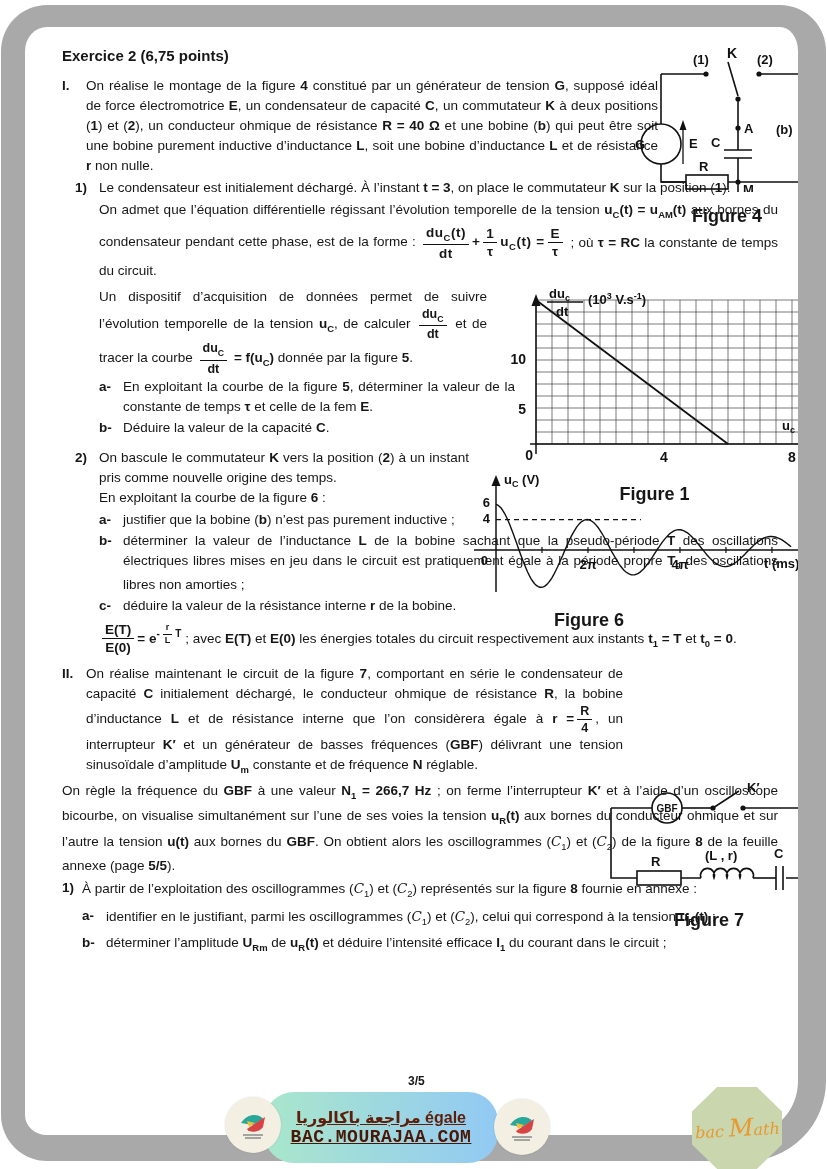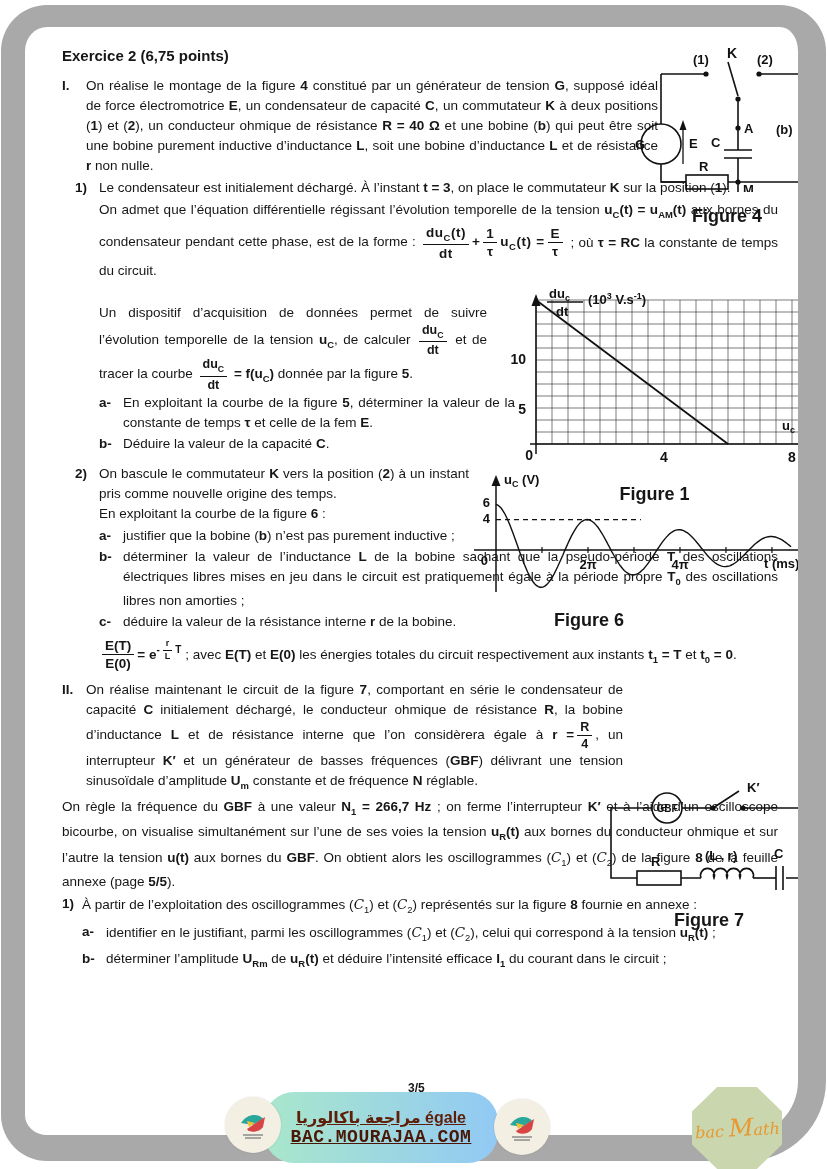--- a/index.html
+++ b/index.html
@@ -23,21 +23,21 @@
   .frac>.num{border-bottom:1.4px solid #111;padding:0 3px 1px 3px;}
   .frac>.den{padding-top:1px;}
   .frac.small{font-size:12.5px;}
   .frac.tiny{font-size:9px;line-height:1.05;}
   .expo{display:inline-flex;align-items:center;font-size:10px;vertical-align:super;font-weight:bold;}
   .eqgap{letter-spacing:0.5px;}
   .fig{position:absolute;z-index:3;}
   .figcap{font-weight:bold;font-size:18px;text-align:center;margin-top:10px;}
   svg text{font-family:"Liberation Sans","DejaVu Sans",sans-serif;fill:#111;}
   .flab{font-weight:bold;}
-  .footer-page{position:absolute;left:408px;top:1074px;font-weight:bold;font-size:12px;z-index:6;margin-top:7px;}
+  .footer-page{position:absolute;left:408px;top:1074px;font-weight:bold;font-size:12px;z-index:6;}
   .banner{position:absolute;left:264px;top:1092px;width:234px;height:71px;border-radius:30px;
           background:linear-gradient(90deg,#a9e7cb,#92c9f4);z-index:6;
           display:flex;flex-direction:column;align-items:center;justify-content:center;}
   .banner .ar{font-size:16px;font-weight:bold;color:#5e1e08;text-decoration:underline;direction:rtl;}
   .banner .url{font-size:18px;font-weight:bold;color:#4a1706;text-decoration:underline;letter-spacing:0.5px;font-family:Liberation Mono, monospace;}
   .logocircle{position:absolute;width:56px;height:56px;border-radius:50%;background:#f3f0e3;z-index:7;
               display:flex;align-items:center;justify-content:center;box-shadow:0 0 2px rgba(0,0,0,.15);}
   .badge{position:absolute;left:692px;top:1087px;width:90px;height:82px;z-index:7;
          background:#c9d6ae;display:flex;align-items:center;justify-content:center;
          clip-path:polygon(28% 0,72% 0,100% 30%,100% 70%,72% 100%,28% 100%,0 70%,0 30%);}
@@ -70,21 +70,21 @@
             <span class="den"><span style="font-weight: 700;">dt</span></span>
           </span><b>+</b><span class="frac">
             <span class="num"><span style="font-weight: 700;">1</span></span>
             <span class="den"><span style="font-weight: 700;">τ</span></span>
           </span><span><span style="font-weight: 700;">u</span><span style="font-weight: 700; vertical-align: sub; font-size: 0.7em;">C</span><span style="font-weight: 700;">(t) =</span></span><span class="frac">
             <span class="num"><span style="font-weight: 700;">E</span></span>
             <span class="den"><span style="font-weight: 700;">τ</span></span>
           </span></span><span> ; où <span style="font-weight: 700;">τ = RC</span> la constante de temps du circuit.</span>
     </div>
 
-    <div class="indent" style="width:388px;margin-top:22px;">
+    <div class="indent" style="width:388px;margin-top:6px;">
       <span>Un dispositif d’acquisition de données permet de suivre l’évolution temporelle de la tension <span style="font-weight: 700;">u</span><span style="font-weight: 700; vertical-align: sub; font-size: 0.7em;">C</span>, de calculer </span><span class="frac small">
           <span class="num"><span style="font-weight: 700;">du</span><span style="font-weight: 700; vertical-align: sub; font-size: 0.7em;">C</span></span>
           <span class="den"><span style="font-weight: 700;">dt</span></span>
         </span><span> et de tracer la courbe </span><span class="frac small">
           <span class="num"><span style="font-weight: 700;">du</span><span style="font-weight: 700; vertical-align: sub; font-size: 0.7em;">C</span></span>
           <span class="den"><span style="font-weight: 700;">dt</span></span>
         </span><span><span style="font-weight: 700;"> = f(u</span><span style="font-weight: 700; vertical-align: sub; font-size: 0.7em;">C</span><span style="font-weight: 700;">)</span> donnée par la figure <span style="font-weight: 700;">5</span>.</span>
     </div>
 
     <div class="sub indent" style="width:392px;">

